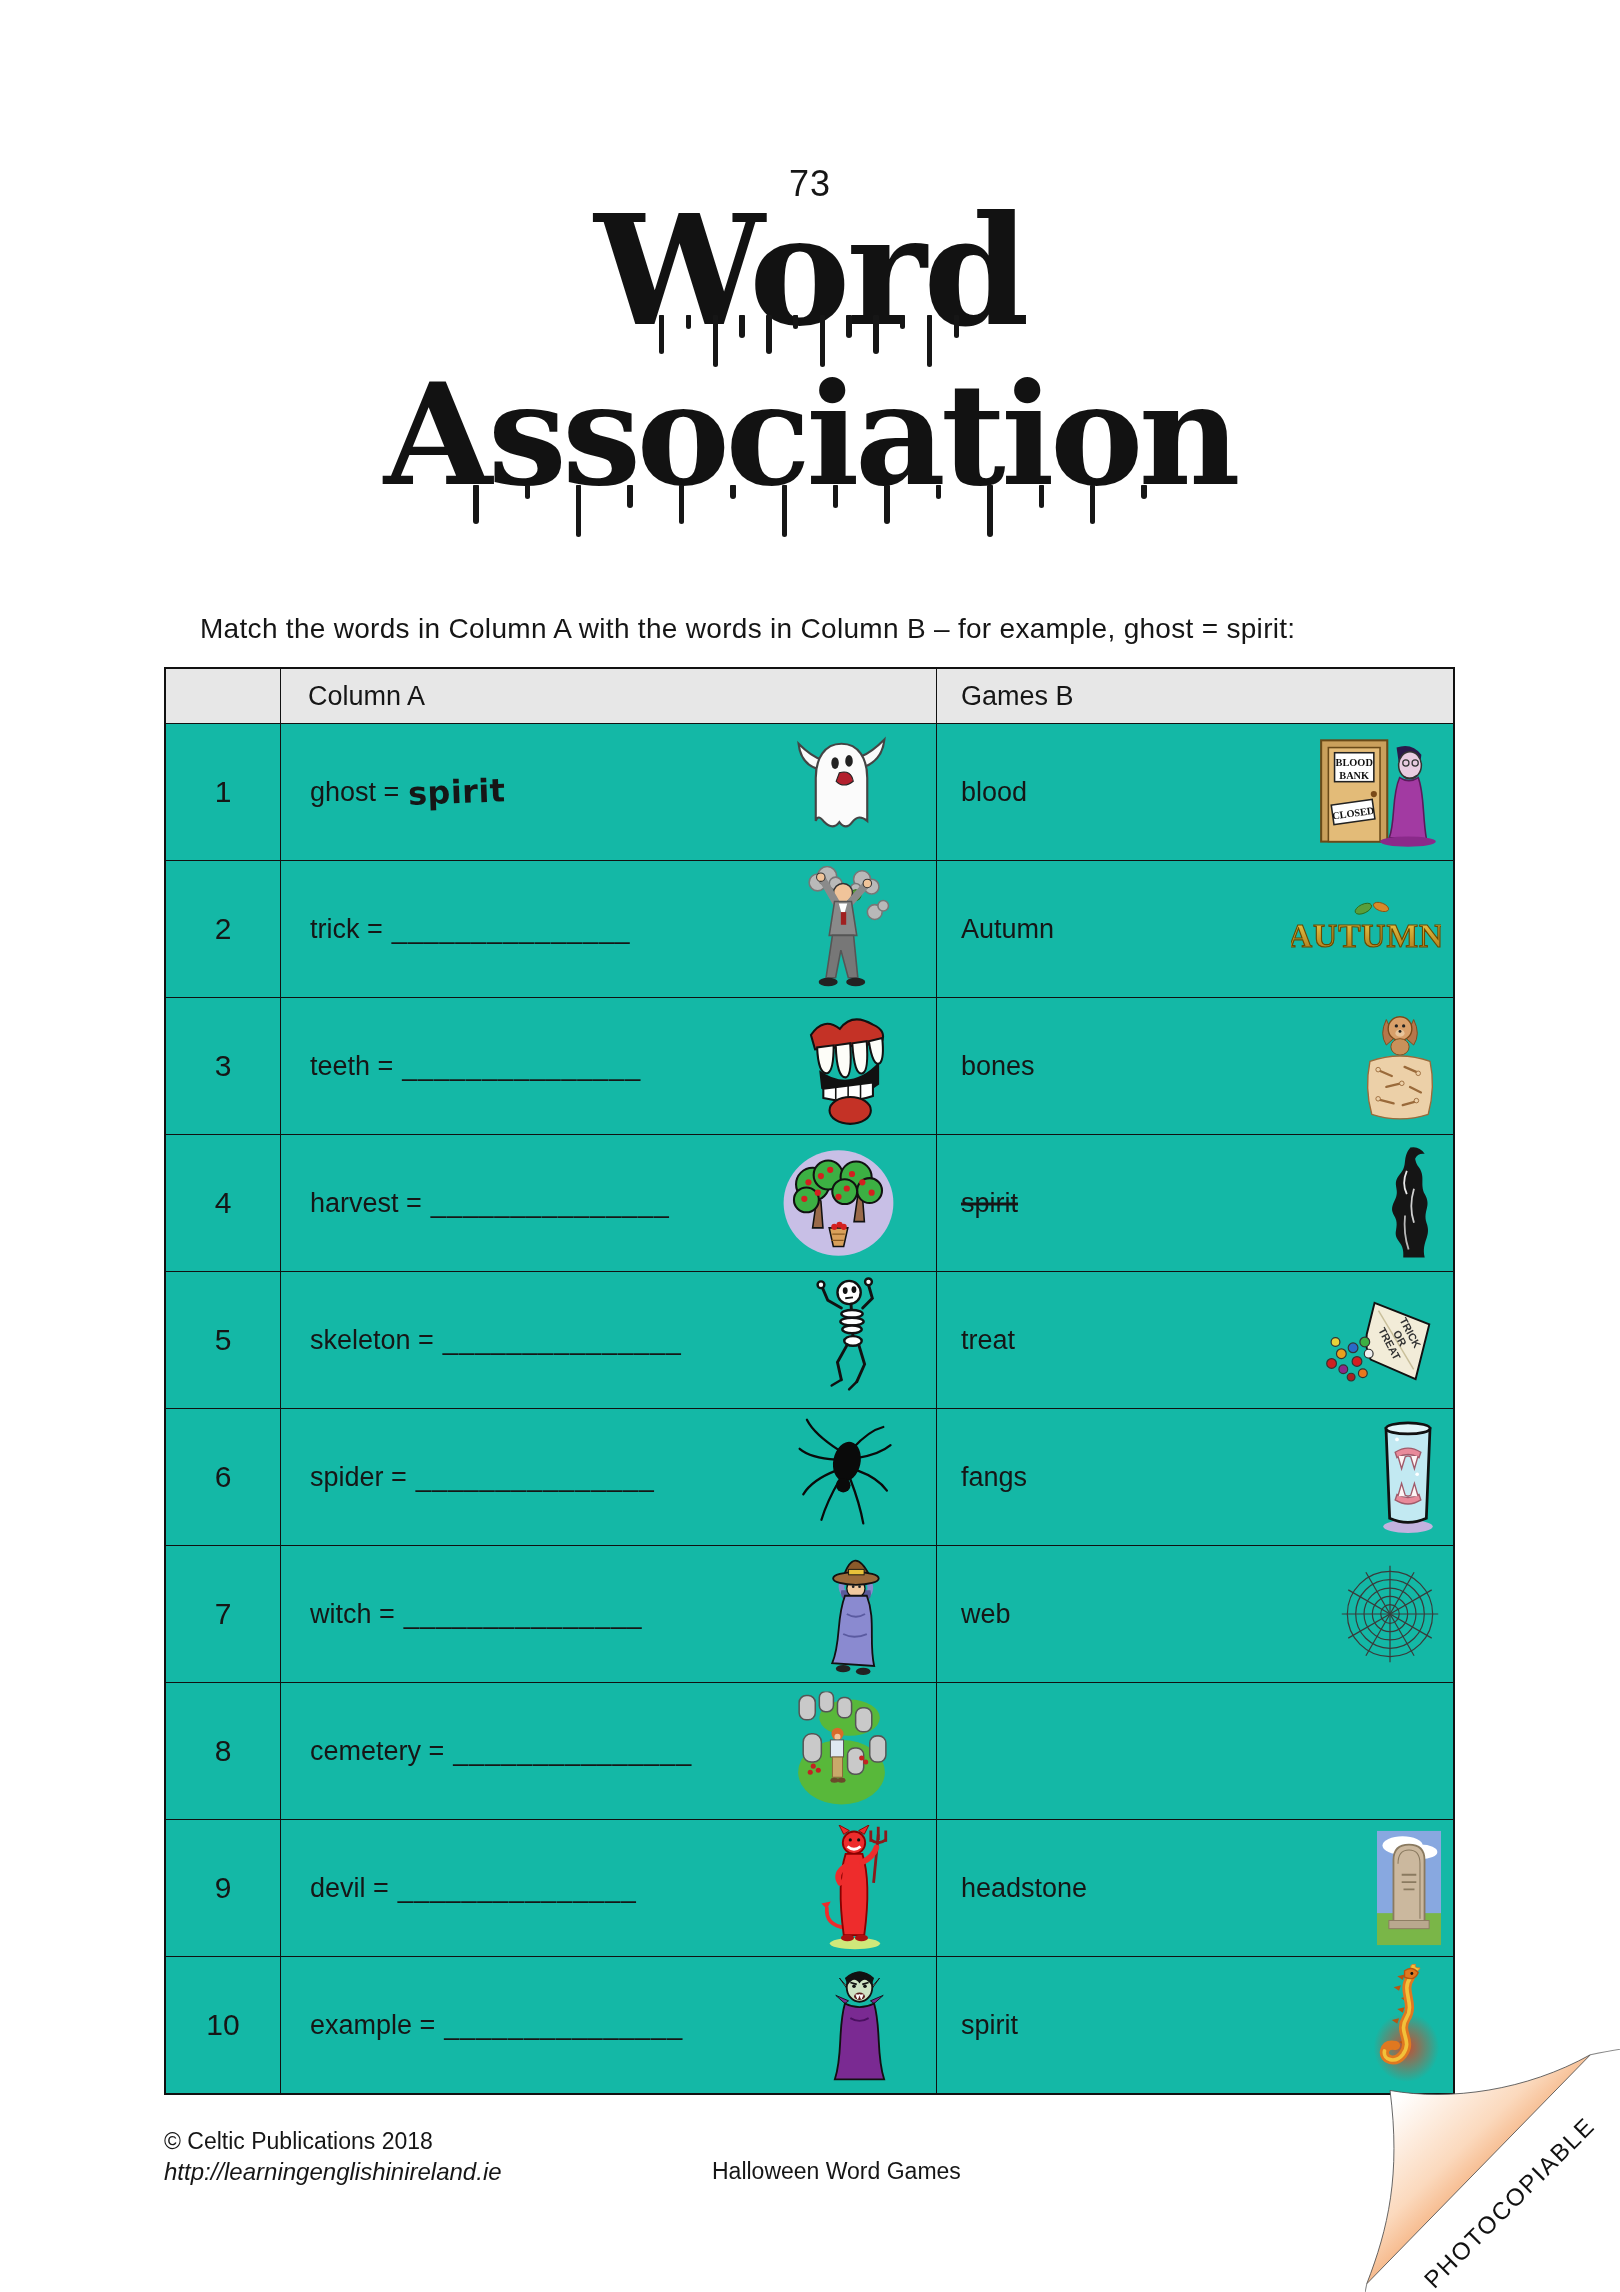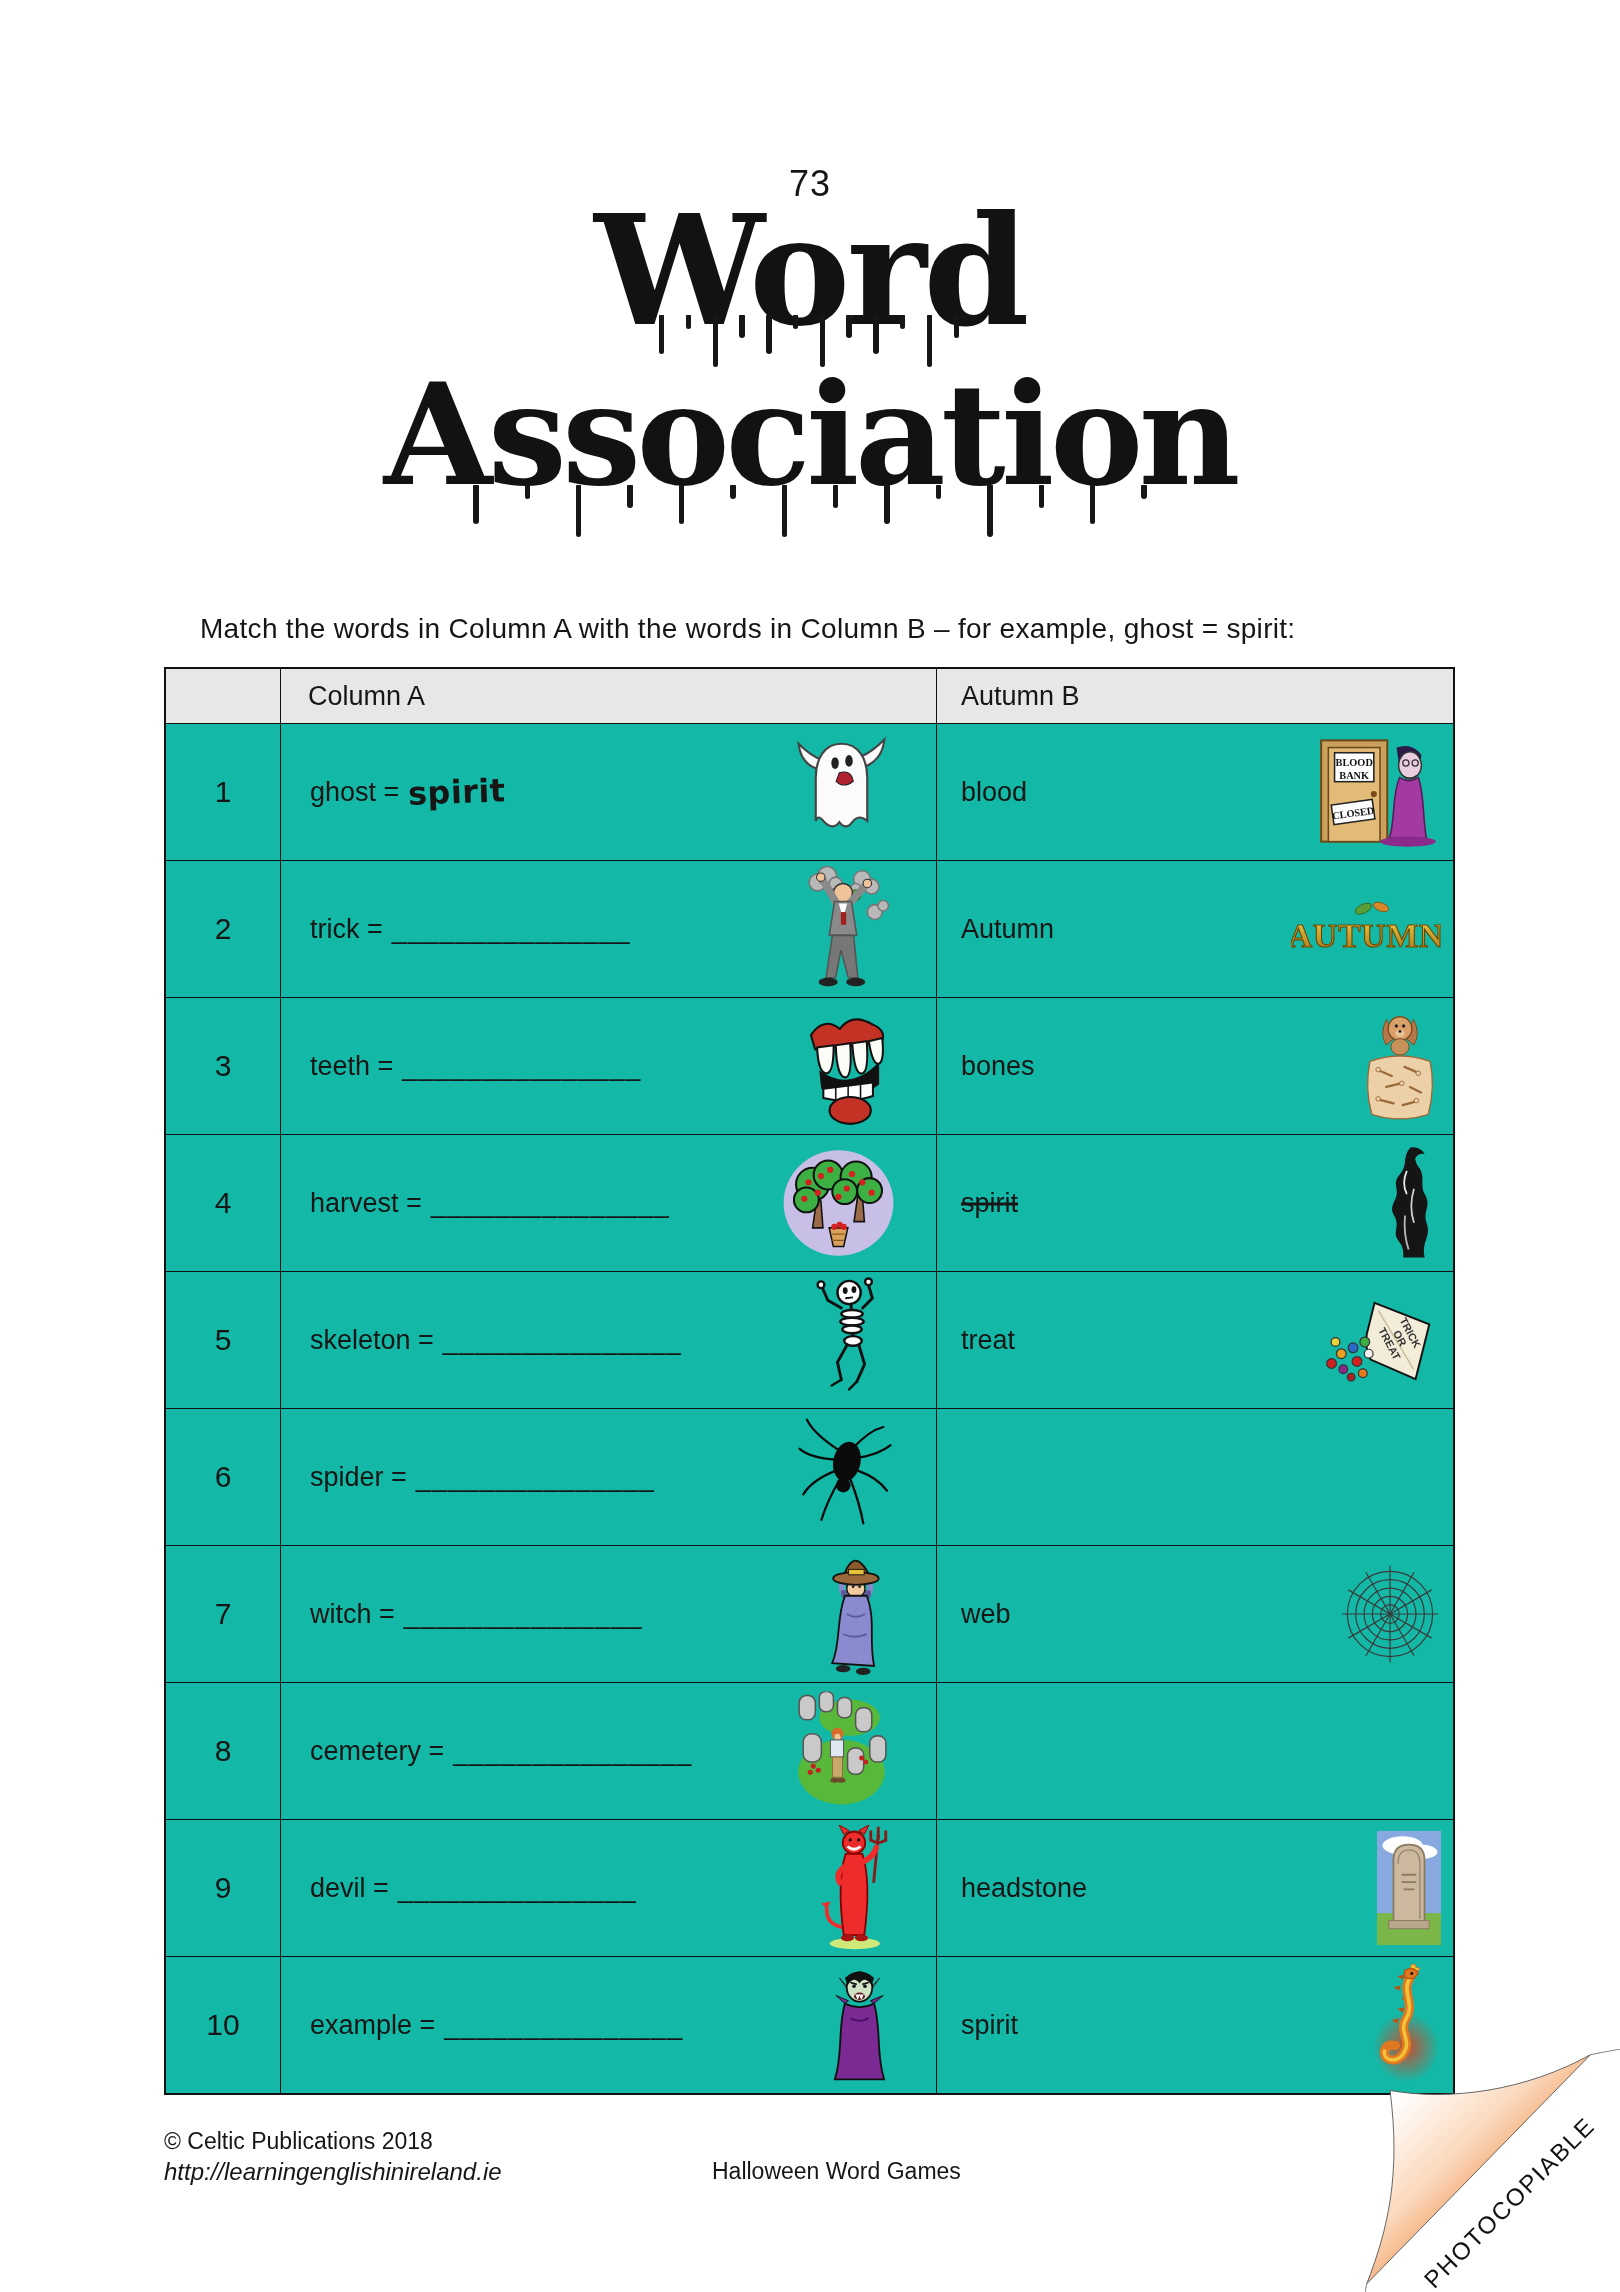--- a/index.html
+++ b/index.html
@@ -73,21 +73,21 @@
     <span></span><span></span><span></span><span></span><span></span><span></span><span></span><span></span><span></span><span></span><span></span><span></span><span></span><span></span>
   </div>
 
   <div class="instruction">Match the words in Column A with the words in Column B – for example, ghost = spirit:</div>
 
   <div class="match-table">
 
     <div class="tr head">
       <div class="td num"></div>
       <div class="td a">Column A</div>
-      <div class="td b">Autumn B</div>
+      <div class="td b">Games B</div>
     </div>
 
     <div class="tr">
       <div class="td num">1</div>
       <div class="td a">
         <div class="atext"><span>ghost =</span><span class="answer">spirit</span><span class="blank"></span></div>
         <div class="art">
           <svg viewBox="0 0 100 110" width="109" height="118">
             <path d="M30,34 Q12,30 10,10 Q22,22 32,25 Z" fill="#fafafa" stroke="#444" stroke-width="2"></path>
             <path d="M70,32 Q88,26 90,6 Q78,18 68,22 Z" fill="#fafafa" stroke="#444" stroke-width="2"></path>
@@ -344,20 +344,36 @@
                 <path d="M62,34 Q80,14 96,10"></path>
               <path d="M44,46 Q16,44 4,34"></path>
                 <path d="M68,44 Q92,40 104,30"></path>
               <path d="M44,58 Q18,68 8,84"></path>
                 <path d="M68,58 Q90,66 100,80"></path>
               <path d="M48,68 Q34,92 28,112"></path>
                 <path d="M60,68 Q70,94 74,116"></path>
             </g>
             <ellipse cx="56" cy="48" rx="15" ry="22" fill="#0a0a0a" transform="rotate(12 56 48)"></ellipse>
             <circle cx="52" cy="74" r="8" fill="#0a0a0a"></circle>
+          </svg>
+        </div>
+      </div>
+      <div class="td b">
+        <div class="btext">fangs</div>
+        <div class="art">
+          <svg viewBox="0 0 72 126" width="66" height="116">
+            <ellipse cx="36" cy="117" rx="27" ry="7" fill="#c3b2df"></ellipse>
+            <path d="M12,10 L16,108 Q36,117 56,108 L60,10 Z" fill="#c2e9f2" stroke="#111" stroke-width="3"></path>
+            <ellipse cx="36" cy="10" rx="24" ry="6" fill="#e2f6fa" stroke="#111" stroke-width="3"></ellipse>
+            <path d="M22,36 Q36,27 50,36 L48,42 Q36,35 24,42 Z" fill="#e88a9a" stroke="#a05a6a" stroke-width="1.5"></path>
+            <path d="M25,40 L29,54 L33,41 L36,40 L39,41 L43,54 L47,40" fill="#fdf4f4" stroke="#a05a6a" stroke-width="1.5"></path>
+            <path d="M22,88 Q36,97 50,88 L48,82 Q36,89 24,82 Z" fill="#e88a9a" stroke="#a05a6a" stroke-width="1.5"></path>
+            <path d="M25,84 L29,70 L33,83 L36,84 L39,83 L43,70 L47,84" fill="#fdf4f4" stroke="#a05a6a" stroke-width="1.5"></path>
+            <circle cx="24" cy="22" r="2" fill="#fff"></circle>
+              <circle cx="46" cy="60" r="2" fill="#fff"></circle>
           </svg>
         </div>
       </div>
     </div>
 
     <div class="tr">
       <div class="td num">7</div>
       <div class="td a">
         <div class="atext"><span>witch =</span><span class="blank">_______________</span></div>
         <div class="art">

